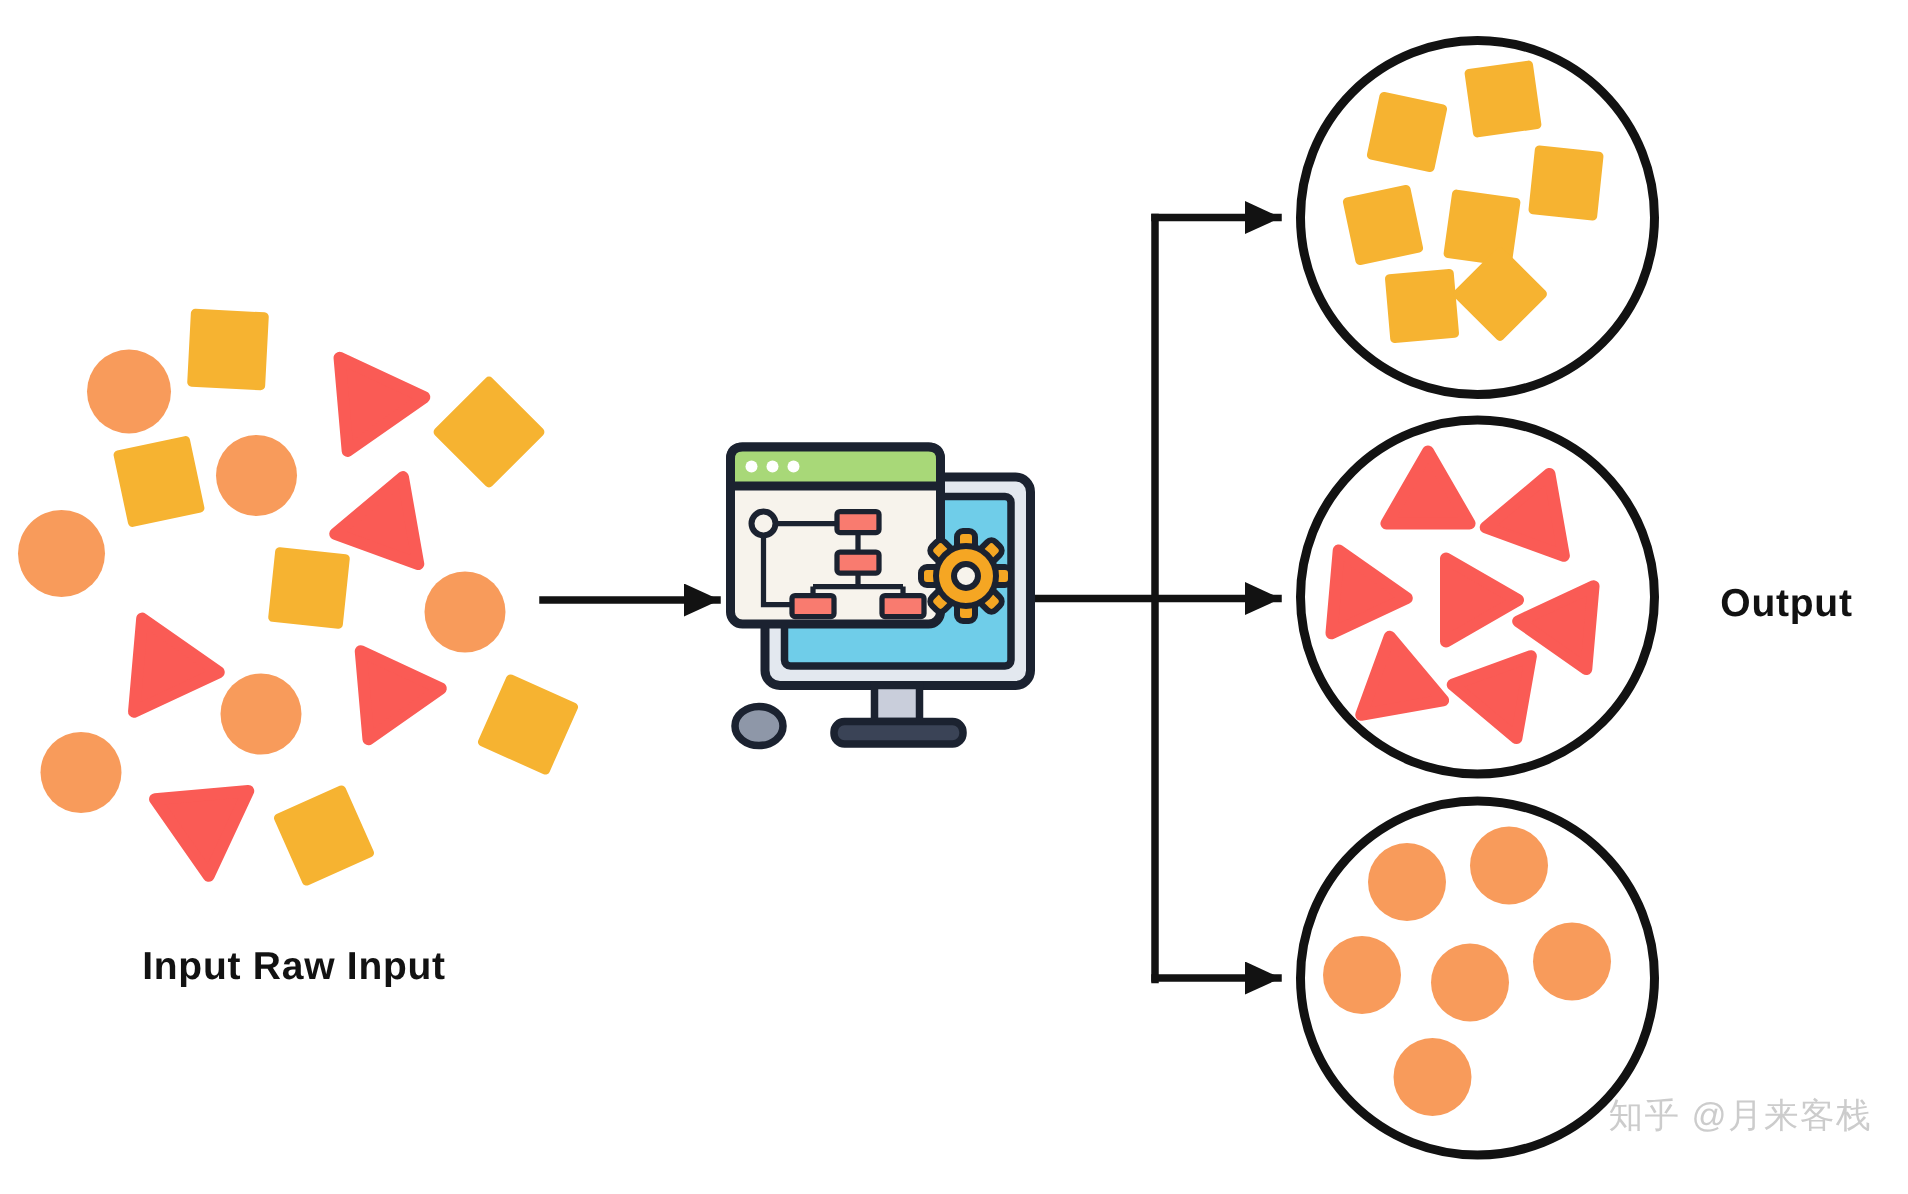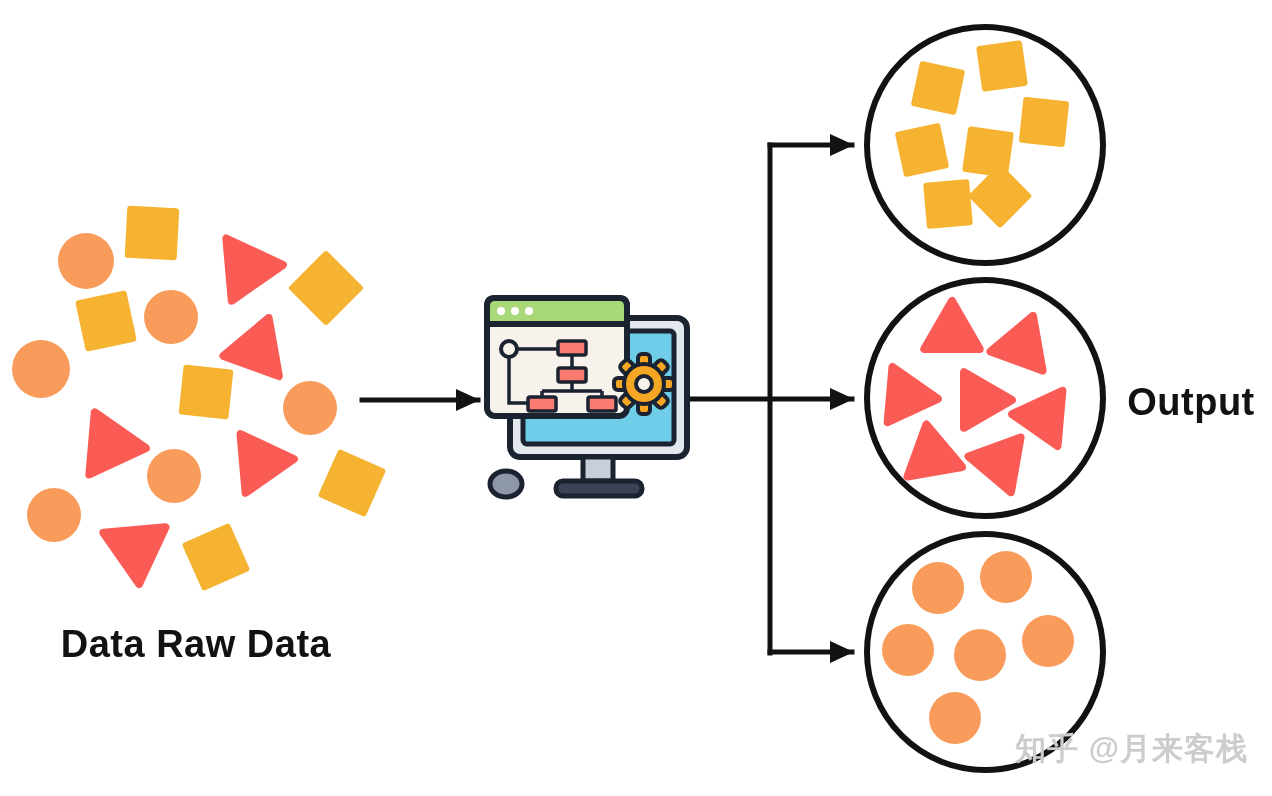--- a/index.html
+++ b/index.html
@@ -11,28 +11,28 @@
     font-family:"Liberation Sans", sans-serif;
   }
   svg{position:absolute;left:0;top:0;}
   .label{
     position:absolute;
     transform:translate(-50%,-50%);
     font-weight:800;
     color:#121212;
     letter-spacing:.5px;
     white-space:nowrap;
-    font-size:38px;
+    font-size:26px;
   }
   .watermark{
     position:absolute;
     right:24px;
     top:728px;
-    font-size:31px;
-    font-weight:700;
+    font-size:23px;
+    font-weight:400;
     color:#cccccc;
     letter-spacing:1px;
     white-space:nowrap;
   }
 </style>
 </head>
 <body>
 
 <div class="canvas">
 
@@ -139,17 +139,17 @@
           <circle cx="938" cy="588" r="26" fill="#F89B5B"></circle>
           <circle cx="1006" cy="577" r="26" fill="#F89B5B"></circle>
           <circle cx="908" cy="650" r="26" fill="#F89B5B"></circle>
           <circle cx="980" cy="655" r="26" fill="#F89B5B"></circle>
           <circle cx="1048" cy="641" r="26" fill="#F89B5B"></circle>
           <circle cx="955" cy="718" r="26" fill="#F89B5B"></circle>
         </g>
       </g>
   </svg>
 
-  <div class="label" style="left:196px;top:644px;">Data Raw Data</div>
+  <div class="label" style="left:196px;top:644px;">Input Raw Input</div>
   <div class="label" style="left:1191px;top:402px;">Output</div>
   <div class="watermark">知乎 @月来客栈</div>
 
 </div>
 
 </body></html>

